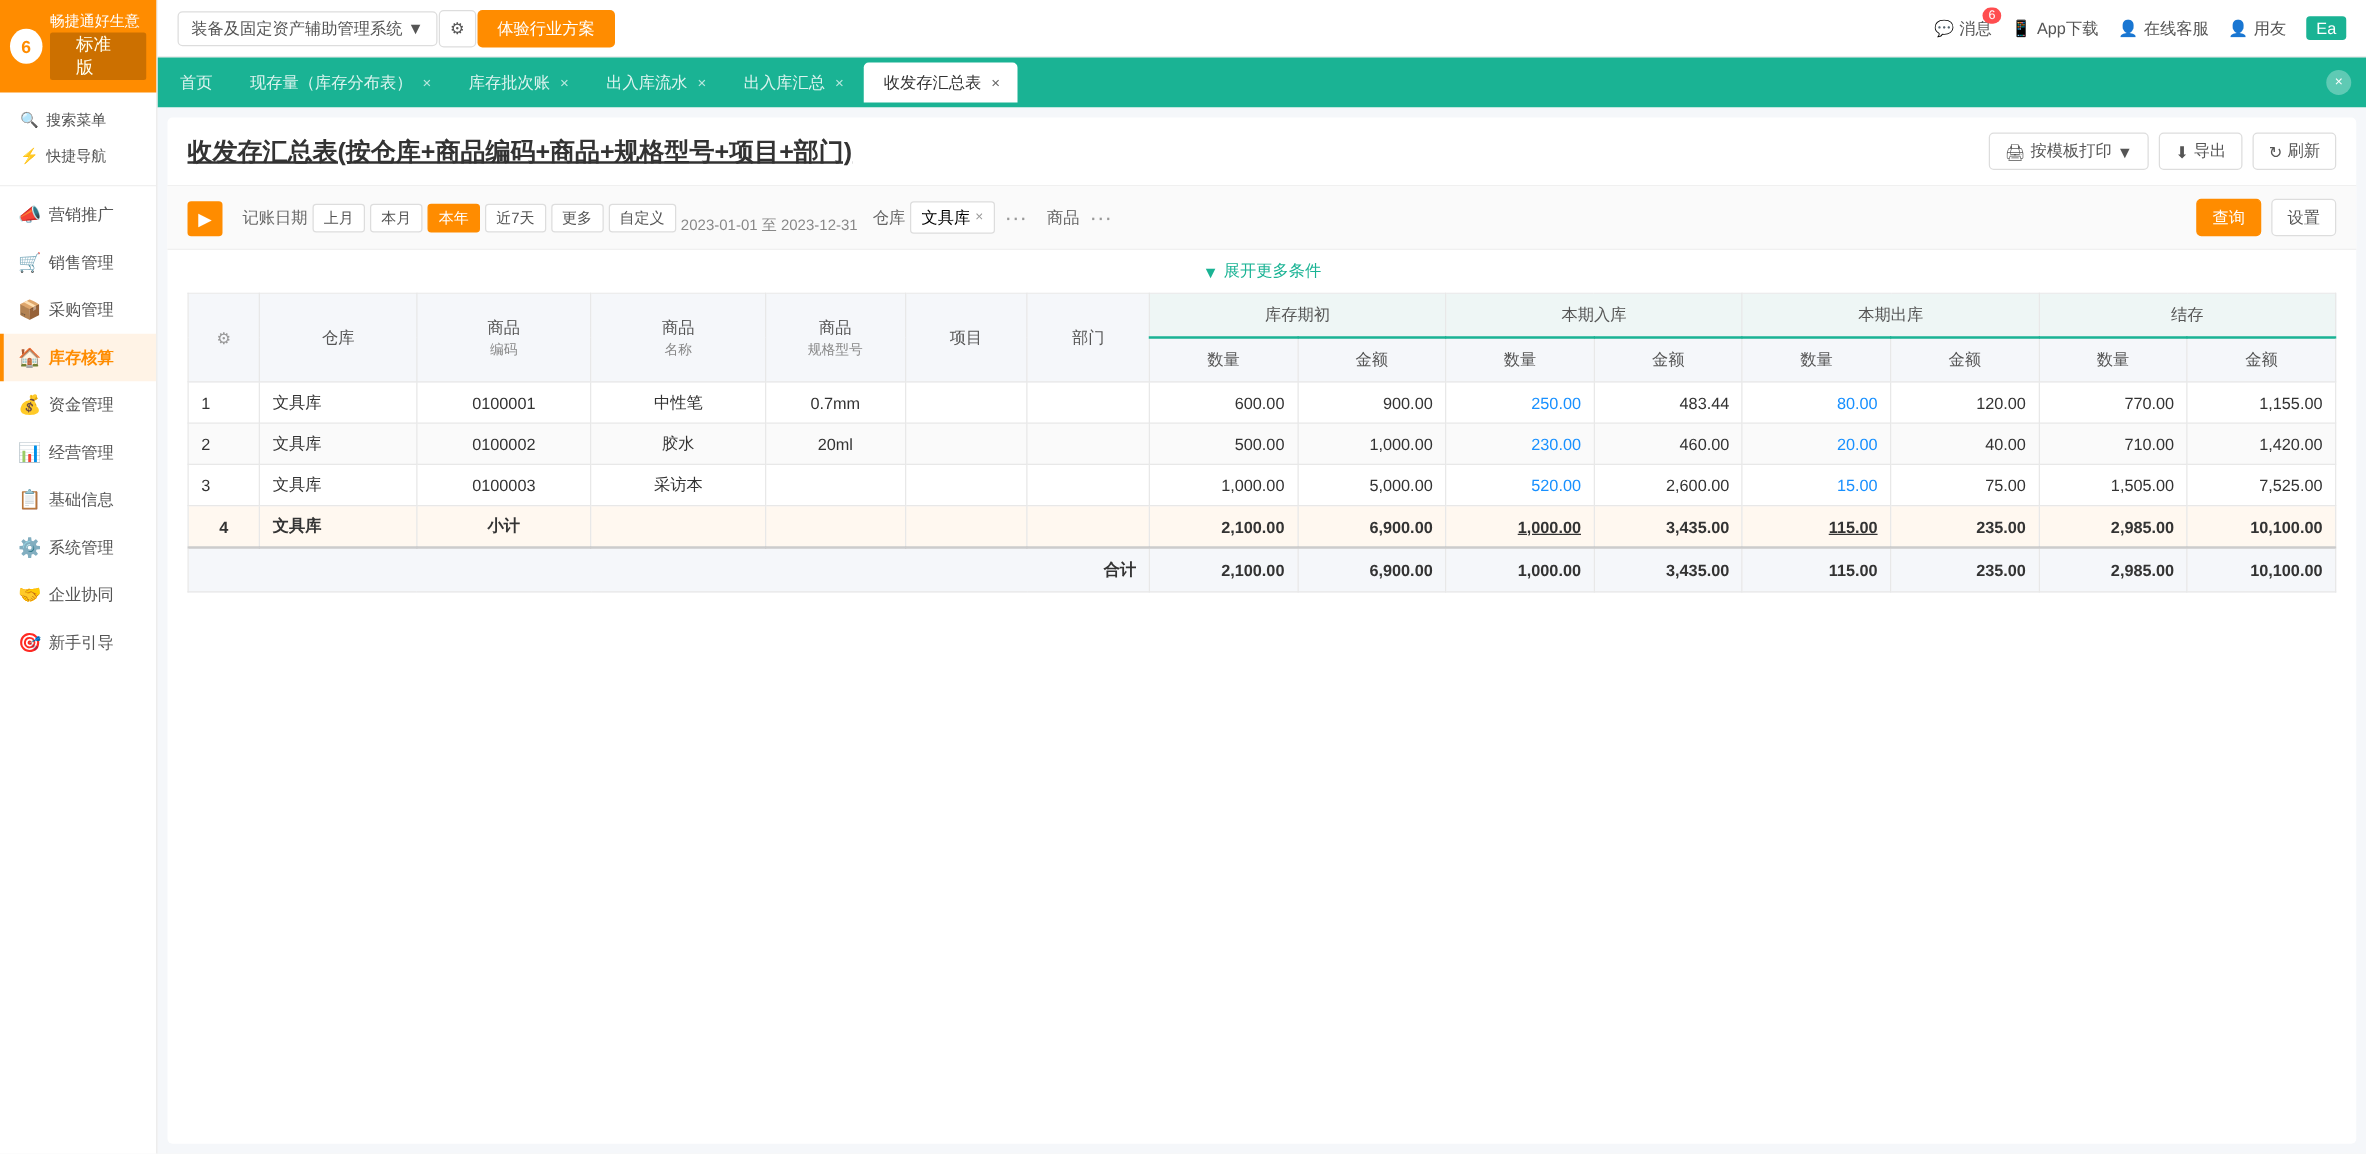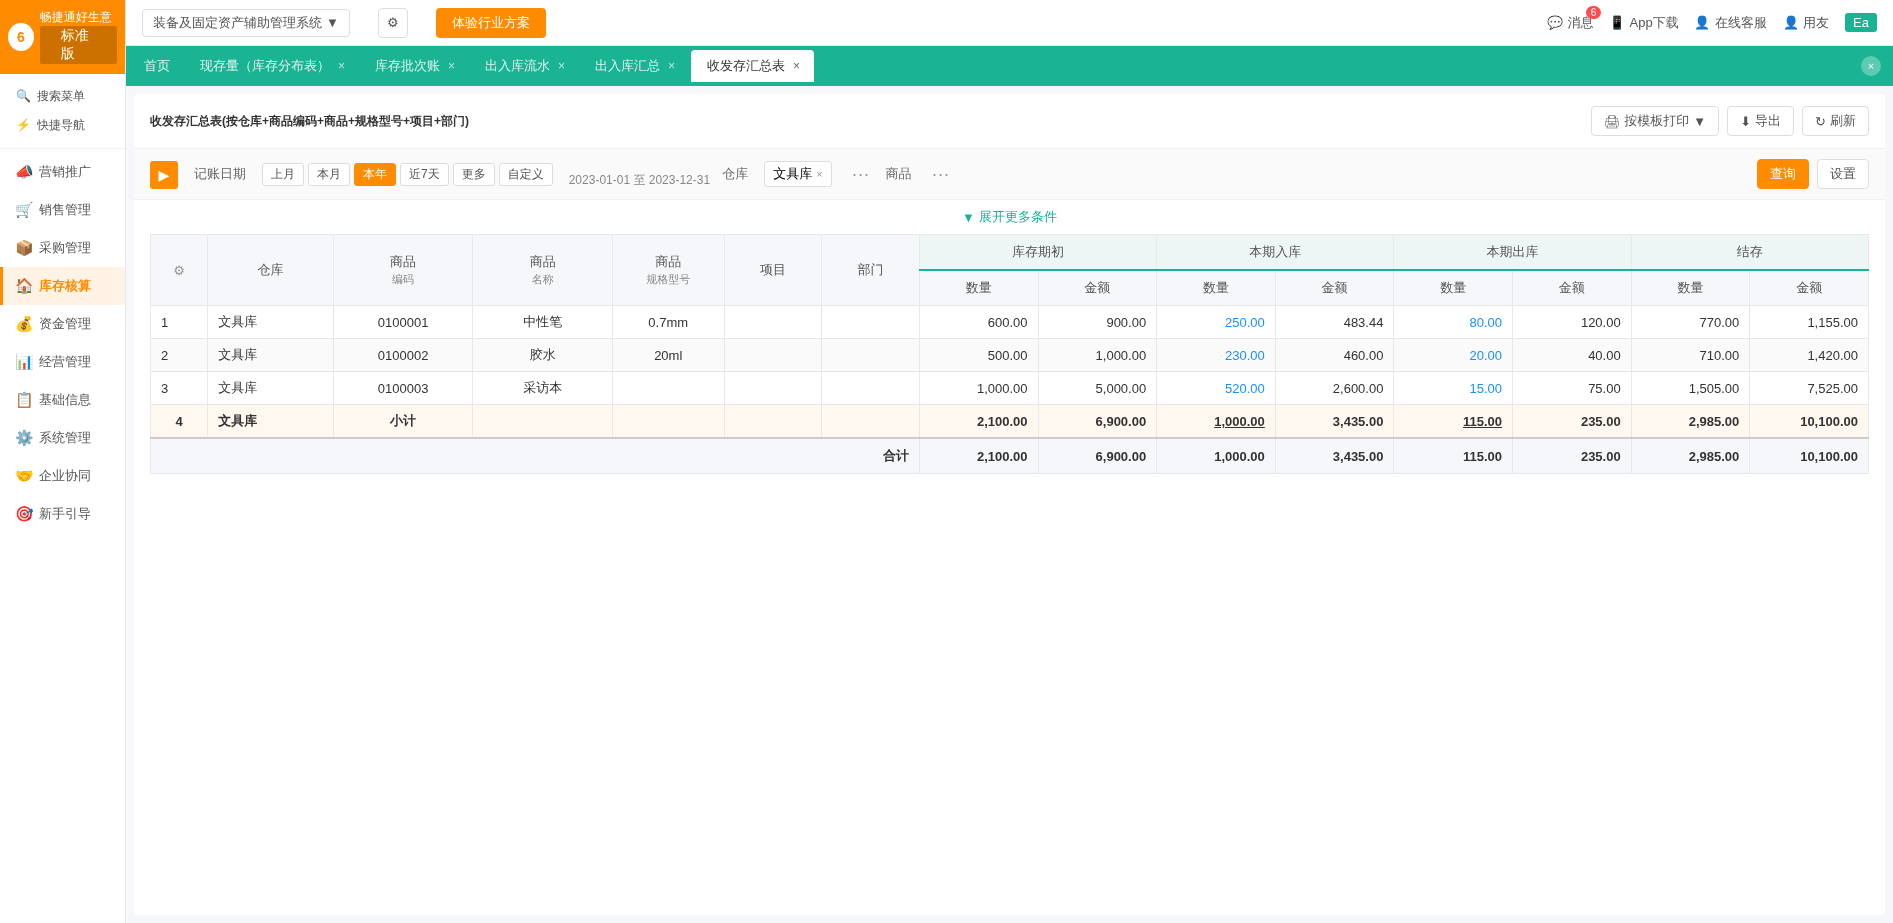--- a/index.html
+++ b/index.html
@@ -16,21 +16,21 @@
     .sidebar-menu { flex: 1; overflow-y: auto; padding: 4px 0; }
     .sidebar-item { display: flex; align-items: center; gap: 6px; padding: 10px 12px; cursor: pointer; color: #555; font-size: 13px; border-left: 3px solid transparent; }
     .sidebar-item.active { background: #fff3e6; color: #ff8c00; border-left: 3px solid #ff8c00; font-weight: bold; }
     .sidebar-item-icon { font-size: 15px; width: 18px; text-align: center; }
 
     
     .main { flex: 1; display: flex; flex-direction: column; overflow: hidden; }
 
     
     .top-header { background: #fff; border-bottom: 1px solid #e8e8e8; padding: 0 16px; height: 46px; display: flex; align-items: center; justify-content: space-between; flex-shrink: 0; }
-    .top-header-left { display: flex; align-items: center; gap: 28px; }
+    .top-header-left { display: flex; align-items: center; gap: 1px; }
     .system-selector { display: flex; align-items: center; gap: 4px; border: 1px solid #ddd; padding: 4px 10px; border-radius: 4px; cursor: pointer; color: #555; font-size: 13px; }
     .gear-btn { width: 30px; height: 30px; border: 1px solid #ddd; border-radius: 4px; display: flex; align-items: center; justify-content: center; cursor: pointer; color: #555; }
     .experience-btn { background: #ff8c00; color: #fff; border: none; padding: 6px 16px; border-radius: 4px; cursor: pointer; font-size: 13px; }
     .top-header-right { display: flex; align-items: center; gap: 16px; color: #555; font-size: 13px; }
     .header-action { display: flex; align-items: center; gap: 4px; cursor: pointer; position: relative; }
     .badge { background: #ff4d4f; color: #fff; border-radius: 8px; font-size: 10px; padding: 1px 5px; position: absolute; top: -8px; right: -8px; }
 
     
     .tab-bar { background: #1ab394; display: flex; align-items: center; height: 40px; padding: 0 4px; flex-shrink: 0; overflow: hidden; }
     .tab-item { display: flex; align-items: center; gap: 6px; padding: 0 14px; height: 32px; cursor: pointer; color: rgba(255,255,255,0.85); font-size: 13px; border-radius: 4px 4px 0 0; margin-right: 2px; white-space: nowrap; }
@@ -38,30 +38,30 @@
     .tab-close { font-size: 12px; color: rgba(255,255,255,0.7); cursor: pointer; margin-left: 2px; }
     .tab-item.active .tab-close { color: #999; }
     .tab-close-main { background: rgba(255,255,255,0.3); width: 16px; height: 16px; border-radius: 50%; display: flex; align-items: center; justify-content: center; font-size: 11px; cursor: pointer; }
 
     
     .page-content { flex: 1; overflow-y: auto; background: #f5f7fa; padding: 0; }
 
     
     .inner-page { background: #fff; margin: 8px; border-radius: 4px; min-height: calc(100% - 16px); }
     .page-header { padding: 12px 16px; border-bottom: 1px solid #f0f0f0; display: flex; align-items: center; justify-content: space-between; }
-    .page-title { font-size: 12px; font-weight: bold; color: #333; }
+    .page-title { font-size: 20px; font-weight: bold; color: #333; text-decoration: underline; }
     .page-actions { display: flex; align-items: center; gap: 8px; }
     .action-btn { display: flex; align-items: center; gap: 4px; padding: 5px 12px; border: 1px solid #ddd; border-radius: 4px; cursor: pointer; color: #555; font-size: 13px; background: #fff; }
     .action-btn-primary { background: #ff8c00; color: #fff; border-color: #ff8c00; }
 
     
     .filter-area { padding: 10px 16px; border-bottom: 1px solid #f0f0f0; display: flex; align-items: flex-start; gap: 16px; flex-wrap: wrap; background: #fafafa; }
     .filter-toggle { width: 28px; height: 28px; background: #ff8c00; border-radius: 3px; display: flex; align-items: center; justify-content: center; cursor: pointer; color: #fff; font-size: 14px; flex-shrink: 0; margin-top: 2px; }
     .filter-row { display: flex; align-items: center; gap: 12px; flex-wrap: wrap; flex: 1; }
-    .filter-group { display: flex; align-items: center; gap: 16px; }
+    .filter-group { display: flex; align-items: center; gap: 4px; }
     .filter-label { color: #666; font-size: 13px; white-space: nowrap; }
     .date-buttons { display: flex; gap: 4px; }
     .date-btn { padding: 2px 8px; border: 1px solid #ddd; border-radius: 3px; cursor: pointer; font-size: 12px; color: #555; background: #fff; }
     .date-btn.active { background: #ff8c00; color: #fff; border-color: #ff8c00; }
     .date-range { font-size: 12px; color: #888; margin-top: 12px; }
     .warehouse-tag { display: flex; align-items: center; gap: 4px; border: 1px solid #ddd; border-radius: 3px; padding: 3px 8px; background: #fff; font-size: 13px; }
     .warehouse-tag-close { cursor: pointer; color: #999; font-size: 11px; }
     .filter-ellipsis { font-size: 18px; cursor: pointer; color: #999; padding: 0 4px; }
 
     .expand-conditions { display: flex; justify-content: center; padding: 8px; }

